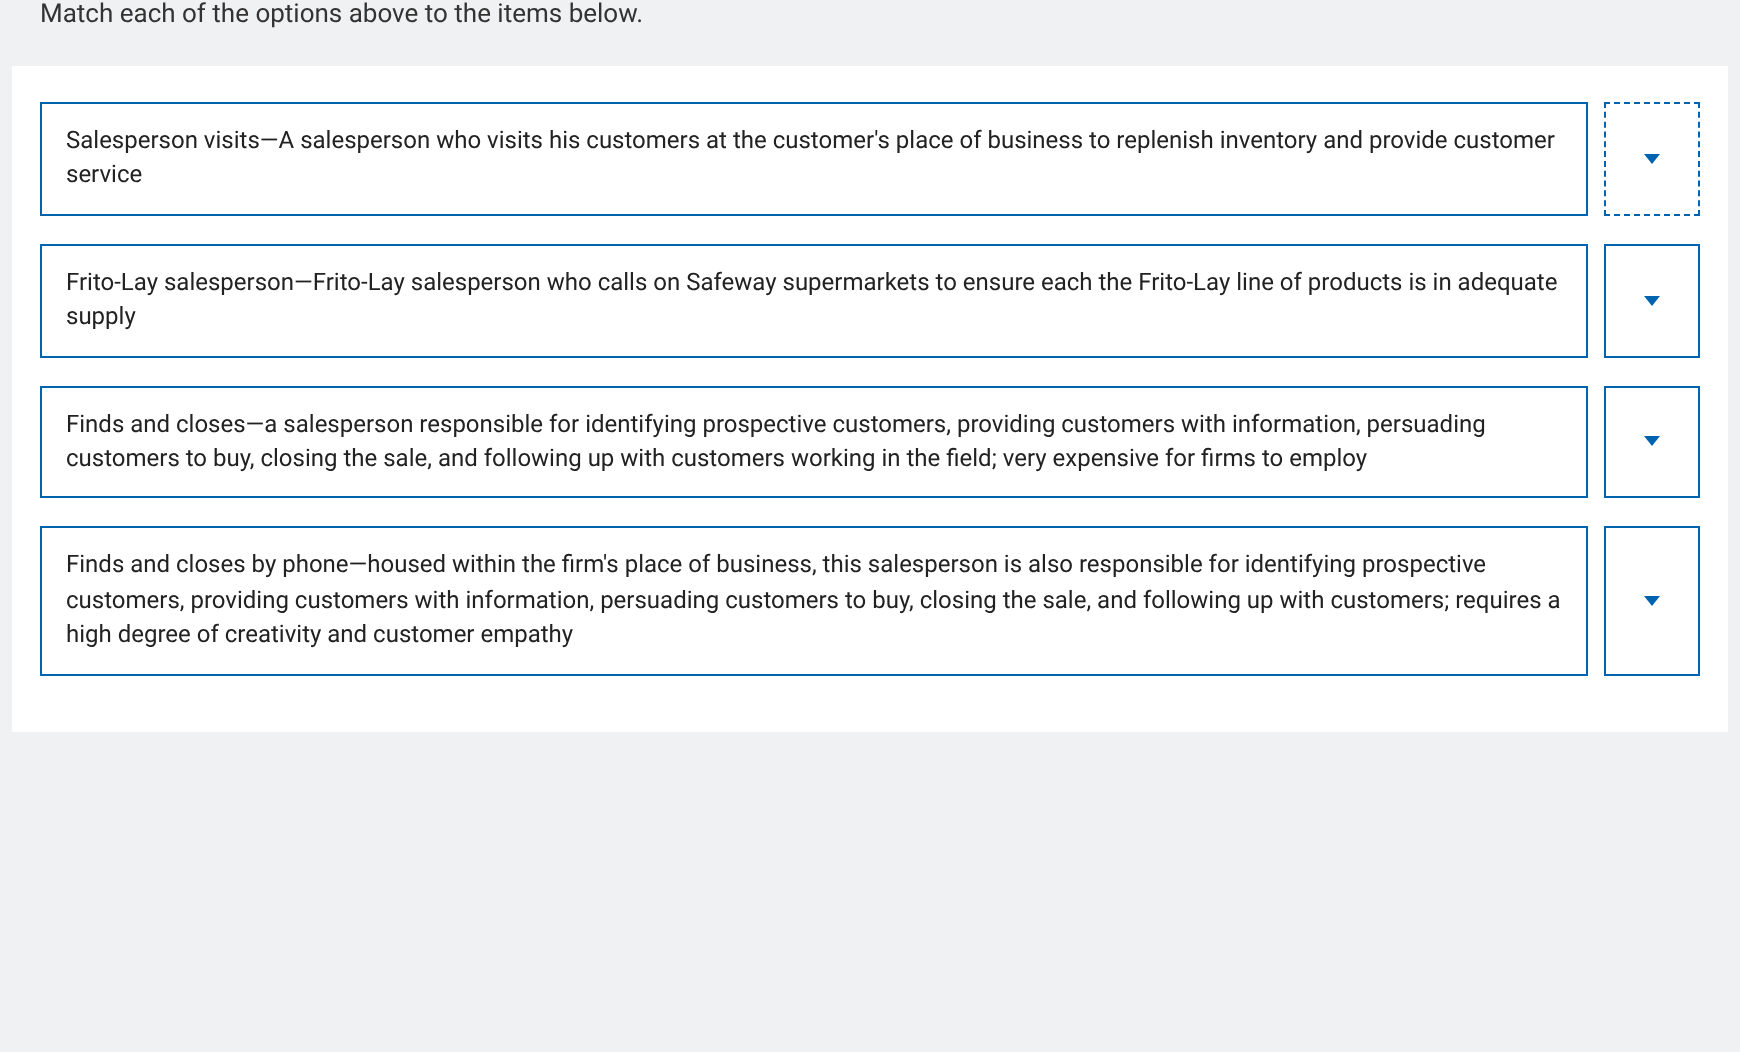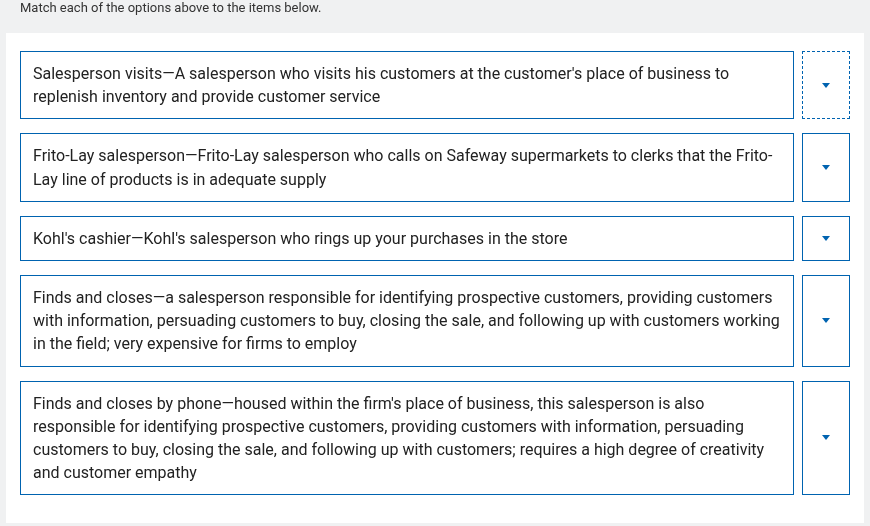--- a/index.html
+++ b/index.html
@@ -27,21 +27,21 @@
     .item-row {
       display: flex;
       align-items: stretch;
       margin-bottom: 14px;
       gap: 8px;
     }
     .item-text {
       flex: 1;
       border: 1px solid #0063b0;
       padding: 10px 12px;
-      font-size: 16px;
+      font-size: 12px;
       color: #222;
       line-height: 1.45;
       display: flex;
       align-items: center;
     }
     .dropdown {
       width: 48px;
       border: 1px solid #0063b0;
       display: flex;
       align-items: center;
@@ -73,36 +73,28 @@
     <div class="item-text">
       <span>Salesperson visits—A salesperson who visits his customers at the customer's place of business to replenish inventory and provide customer service</span>
     </div>
     <div class="dropdown dashed">
       <span class="caret"></span>
     </div>
   </div>
 
   <div class="item-row">
     <div class="item-text">
-      <span>Frito-Lay salesperson—Frito-Lay salesperson who calls on Safeway supermarkets to clerks that the Frito-Lay line of products is in adequate supply</span>
+      <span>Frito-Lay salesperson—Frito-Lay salesperson who calls on Safeway supermarkets to ensure each the Frito-Lay line of products is in adequate supply</span>
     </div>
     <div class="dropdown">
       <span class="caret"></span>
     </div>
   </div>
 
 
-  <div class="item-row">
-    <div class="item-text">
-      <span>Kohl's cashier—Kohl's salesperson who rings up your purchases in the store</span>
-    </div>
-    <div class="dropdown">
-      <span class="caret"></span>
-    </div>
-  </div>
 
   <div class="item-row">
     <div class="item-text">
       <span>Finds and closes—a salesperson responsible for identifying prospective customers, providing customers with information, persuading customers to buy, closing the sale, and following up with customers working in the field; very expensive for firms to employ</span>
     </div>
     <div class="dropdown">
       <span class="caret"></span>
     </div>
   </div>
 

